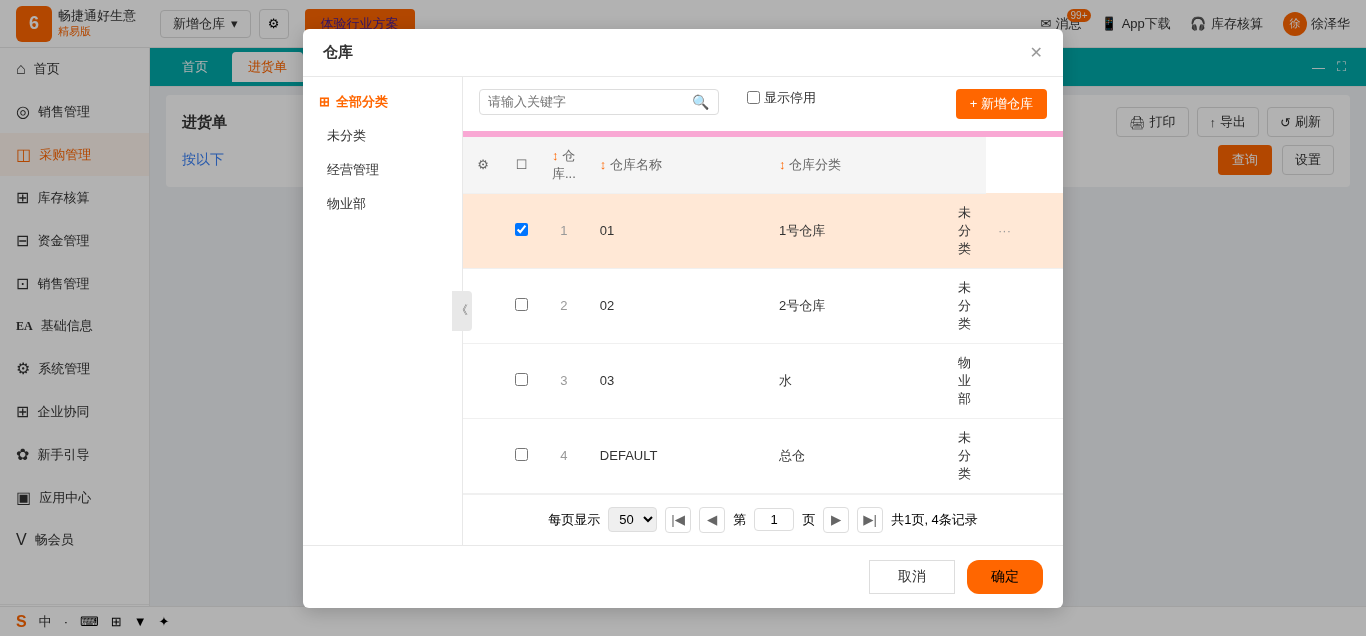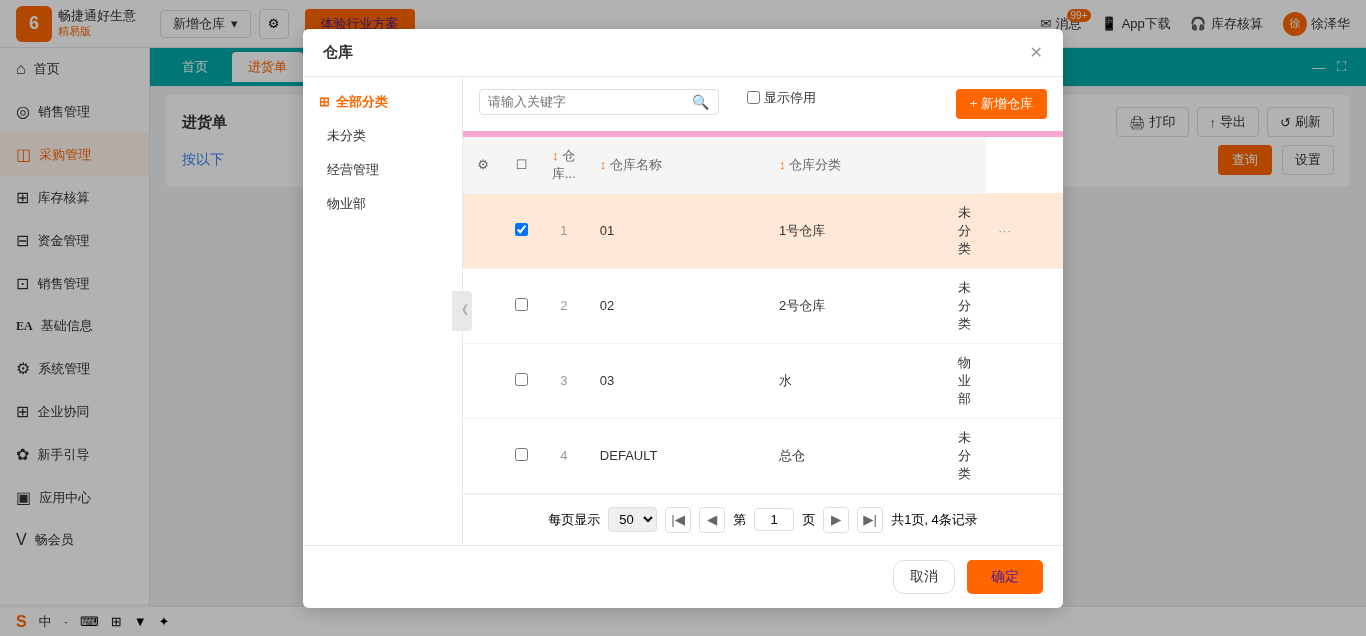--- a/index.html
+++ b/index.html
@@ -176,26 +176,26 @@
       width: 40px; border: 1px solid #ddd; border-radius: 4px; text-align: center;
       padding: 3px; font-size: 13px;
     }
 
     
     .dialog-footer {
       padding: 14px 20px; border-top: 1px solid #e8e8e8;
       display: flex; justify-content: flex-end; gap: 12px;
     }
     .btn-cancel {
-      padding: 7px 16px; border: 1px solid #ddd; border-radius: 11px; background: #fff;
+      padding: 7px 28px; border: 1px solid #ddd; border-radius: 0; background: #fff;
       cursor: pointer; font-size: 14px; color: #333;
     }
     .btn-confirm {
-      padding: 6px 24px; border: none; border-radius: 5px; background: #f60;
-      cursor: pointer; font-size: 14px; color: #4c1d95;
+      padding: 6px 24px; border: none; border-radius: 12px; background: #f60;
+      cursor: pointer; font-size: 14px; color: #000000;
     }
 
     
     .status-bar {
       position: fixed; bottom: 0; left: 0; right: 0; height: 30px;
       background: #fff; border-top: 1px solid #e8e8e8;
       display: flex; align-items: center; padding: 0 16px; gap: 12px; z-index: 50;
     }
 
     .teal-header { background: #0aa; color: #fff; }

